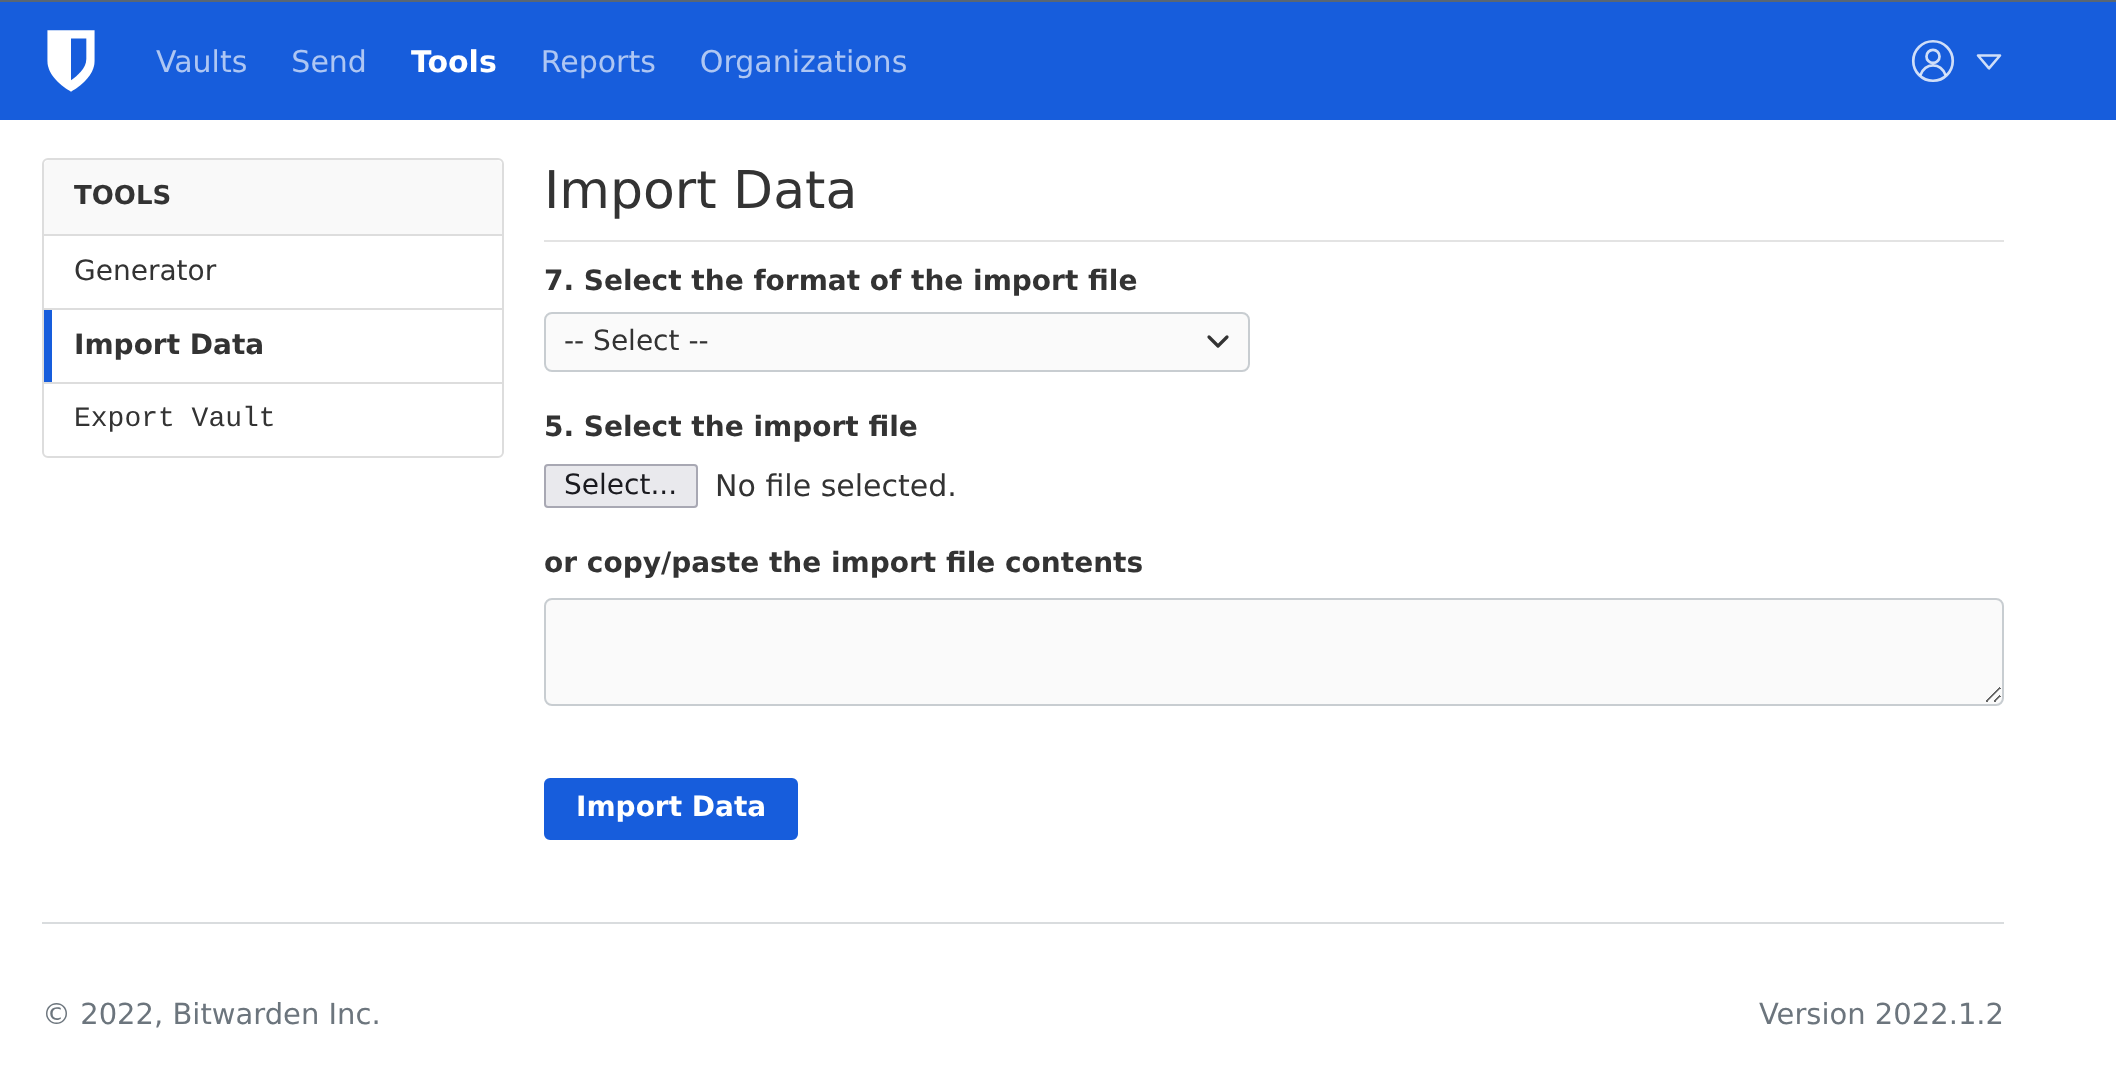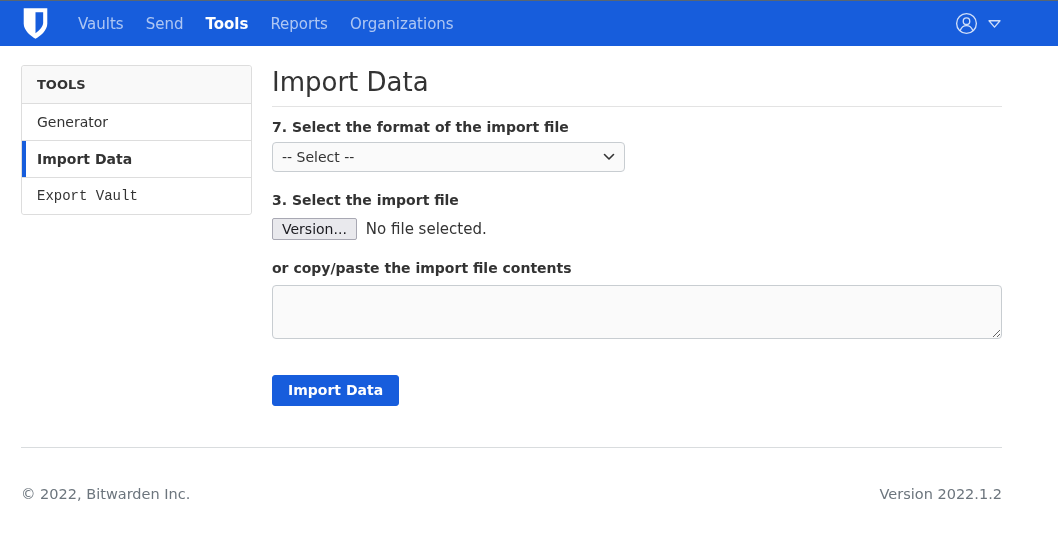--- a/index.html
+++ b/index.html
@@ -9,21 +9,21 @@
     height: 546px;
     background: #ffffff;
     font-family: "DejaVu Sans", "Liberation Sans", sans-serif;
     font-size: 14px;
     color: #333333;
     overflow: hidden;
   }
 
   
   .navbar {
-    height: 46px;
+    height: 60px;
     background: #175DDC;
     border-top: 1px solid #596673;
     display: flex;
     align-items: center;
   }
   .navbar-inner {
     margin-left: 21px;
     width: 981px;
     display: flex;
     align-items: center;
@@ -287,23 +287,23 @@
           </select>
           <span class="select-chevron">
             <svg width="12" height="8" viewBox="0 0 12 8" fill="none" stroke="#333333" stroke-width="1.6" stroke-linecap="round" stroke-linejoin="round">
               <polyline points="1.5,1.5 6,6 10.5,1.5"></polyline>
             </svg>
           </span>
         </div>
       </div>
 
       <div class="form-group">
-        <label class="form-label" style="margin-bottom:0">3. Select the import file</label>
+        <label class="form-label" style="margin-bottom:0">5. Select the import file</label>
         <div class="file-row">
-          <button class="browse-btn">Version...</button>
+          <button class="browse-btn">Select...</button>
           <span class="file-status">No file selected.</span>
         </div>
       </div>
 
       <div class="form-group">
         <label class="form-label" style="margin-bottom:9px">or copy/paste the import file contents</label>
         <textarea class="paste-area" style=""></textarea>
       </div>
 
       <button class="submit-btn">Import Data</button>

